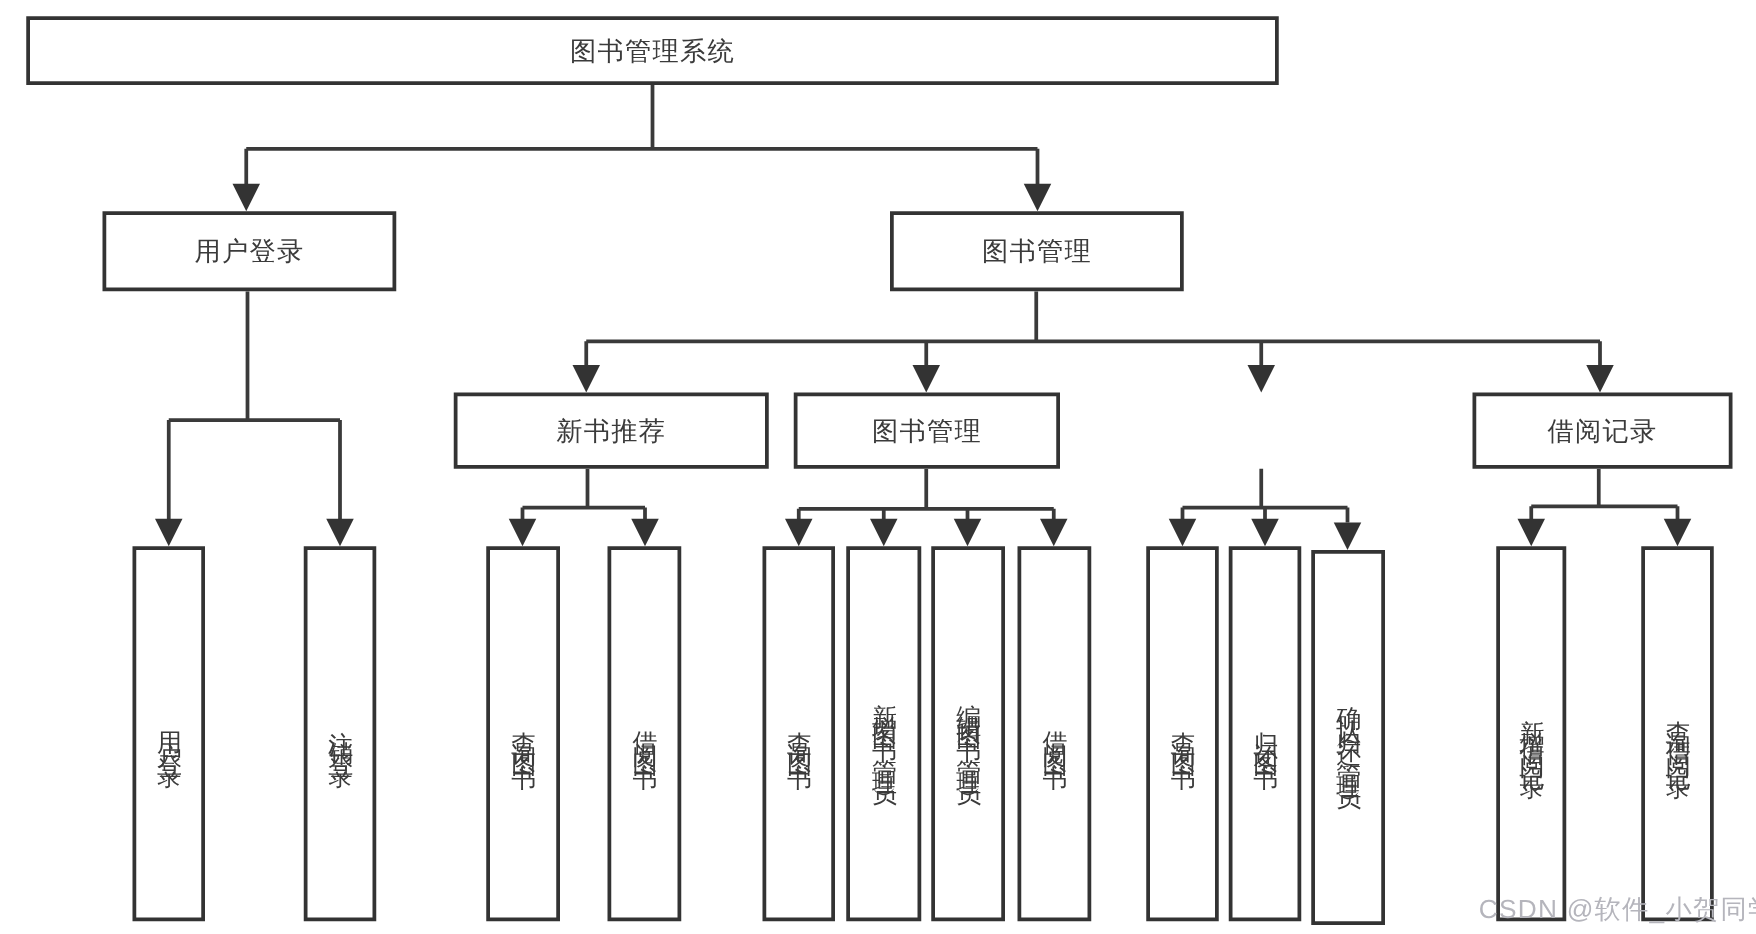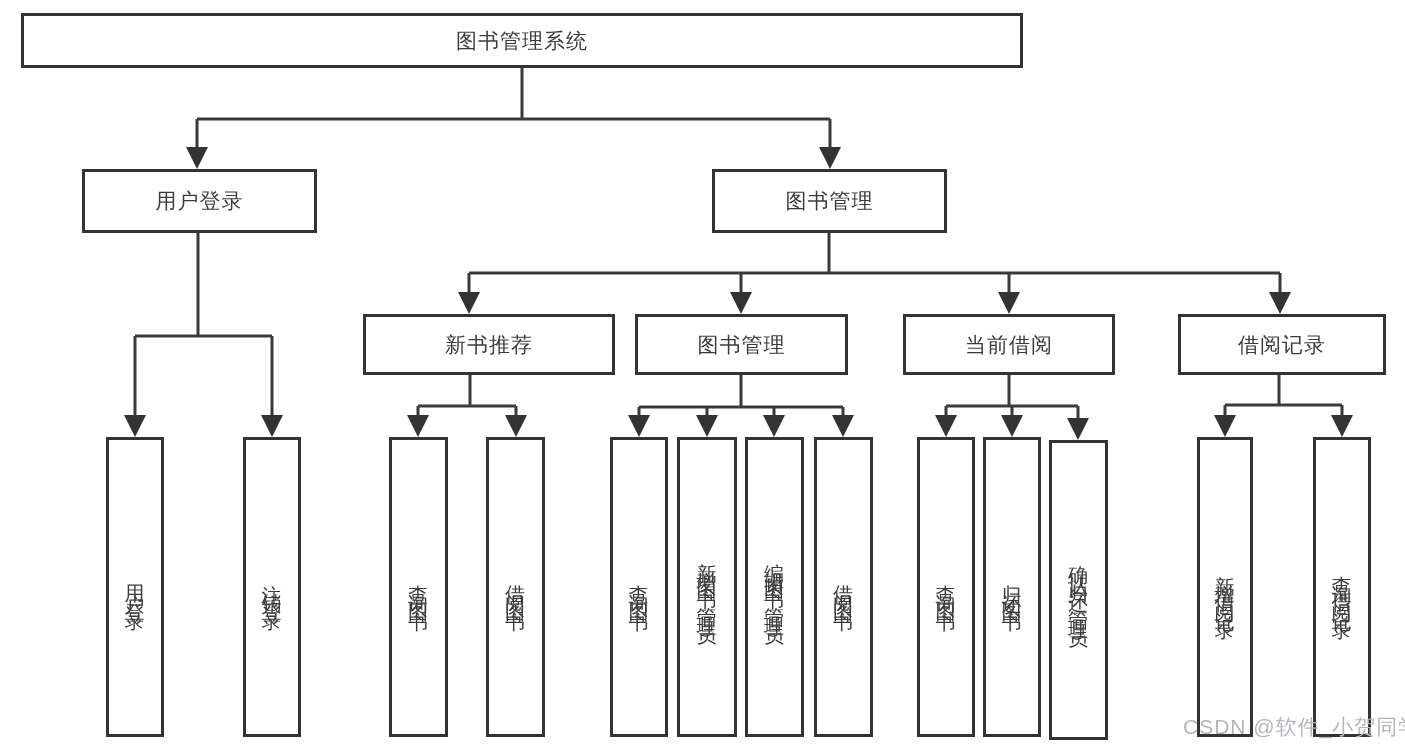--- a/index.html
+++ b/index.html
@@ -96,23 +96,20 @@
   <div class="box h" style="left:712px;top:169px;width:235px;height:64px">
     <span>图书管理</span>
   </div>
 
   <div class="box h" style="left:363px;top:314px;width:252px;height:61px">
     <span>新书推荐</span>
   </div>
   <div class="box h" style="left:635px;top:314px;width:213px;height:61px">
     <span>图书管理</span>
   </div>
-  <div class="box h" style="left:903px;top:314px;width:212px;height:61px">
-    <span>当前借阅</span>
-  </div>
   <div class="box h" style="left:1178px;top:314px;width:208px;height:61px">
     <span>借阅记录</span>
   </div>
 
   <div class="box v" style="left:106px;top:437px;width:58px;height:300px">
     <span>用户登录</span>
   </div>
   <div class="box v" style="left:243px;top:437px;width:58px;height:300px">
     <span>注销登录</span>
   </div>

